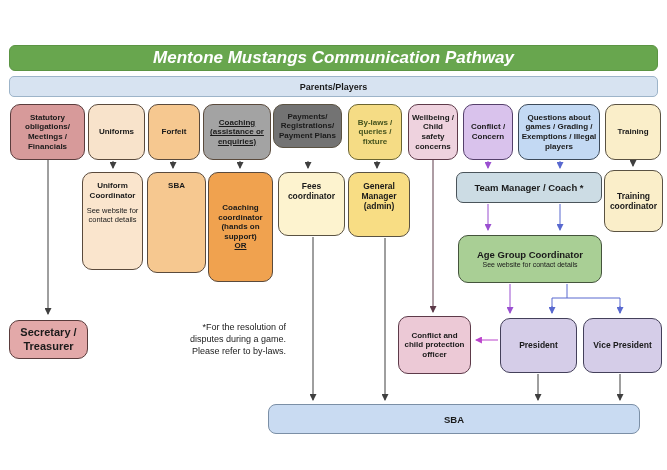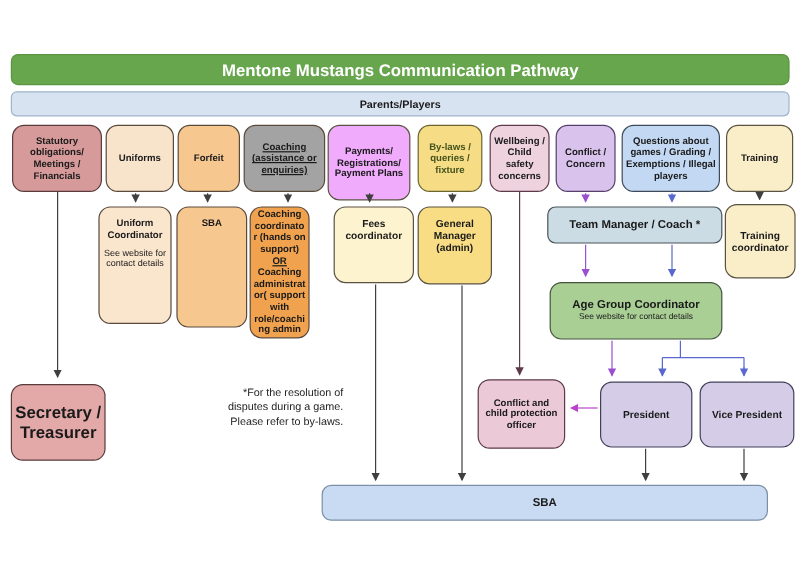--- a/index.html
+++ b/index.html
@@ -6,21 +6,21 @@
   body{
     width:667px;height:470px;position:relative;background:#ffffff;
     font-family:"Liberation Sans", sans-serif;overflow:hidden;
   }
   .bar{
     position:absolute;border-radius:6px;display:flex;align-items:center;justify-content:center;
     font-weight:bold;box-sizing:border-box;
   }
   #title-bar{
     left:9px;top:45px;width:649px;height:26px;background:#68a64e;border:1px solid #5b9443;
-    color:#ffffff;font-size:14px;
+    color:#ffffff;font-size:17px;font-style:italic;
   }
   #parents-bar{
     left:9px;top:76px;width:649px;height:21px;background:#d7e3f1;border:1.5px solid #9db4c9;
     color:#1a1a1a;font-size:9px;border-radius:5px;
   }
   .node{
     position:absolute;border-radius:10px;border:1.5px solid #4a4a4a;box-sizing:border-box;
     display:flex;flex-direction:column;align-items:center;justify-content:center;
     text-align:center;font-weight:bold;font-size:8px;line-height:1.2;color:#1a1a1a;
     padding:3px 2px;word-break:break-word;
@@ -50,21 +50,21 @@
   </div>
 <div class="node" style="left:88px;top:104px;width:57px;height:56px;background:#f8e3cb;border-color:#5a4a3c;">
     <span>Uniforms</span>
   </div>
 <div class="node" style="left:148px;top:104px;width:52px;height:56px;background:#f6c890;border-color:#5a4a3c;justify-content:center;">
     <span>Forfeit</span>
   </div>
 <div class="node" style="left:203px;top:104px;width:68px;height:56px;background:#a3a3a3;border-color:#5a4a3c;text-decoration:underline;">
     <span>Coaching (assistance or enquiries)</span>
   </div>
-<div class="node" style="left:273px;top:104px;width:69px;height:63px;background:#f0abfc;border-color:#5a5242;">
+<div class="node" style="left:273px;top:104px;width:69px;height:44px;background:#737373;border-color:#5a5242;">
     <span>Payments/ Registrations/ Payment Plans</span>
   </div>
 <div class="node" style="left:348px;top:104px;width:54px;height:56px;background:#f5dc85;border-color:#6b6430;color:#45531e;">
     <span>By-laws / queries / fixture</span>
   </div>
 <div class="node" style="left:408px;top:104px;width:50px;height:56px;background:#eed2de;border-color:#5d3a49;">
     <span>Wellbeing / Child safety concerns</span>
   </div>
 <div class="node" style="left:463px;top:104px;width:50px;height:56px;background:#d9c2ec;border-color:#55406b;">
     <span>Conflict / Concern</span>
@@ -76,24 +76,23 @@
     <span>Training</span>
   </div>
 
 <div class="node top-align" style="left:82px;top:172px;width:61px;height:98px;background:#fae5cd;border-color:#5a4a3c;">
   <span>Uniform Coordinator</span>
   <span class="sub">See website for contact details</span>
 </div>
 <div class="node top-align" style="left:147px;top:172px;width:59px;height:101px;background:#f6c890;border-color:#5a4a3c;word-break:break-all;">
   <span>SBA</span>
 </div>
-<div class="node" style="left:208px;top:172px;width:50px;height:110px;background:#f0a24f;border-color:#5a4a3c;">
+<div class="node" style="left:208px;top:172px;width:65px;height:110px;background:#f0a24f;border-color:#5a4a3c;">
   <span>Coaching coordinator (hands on support)</span>
   <span class="or">OR</span>
-  <span>Coaching administrator( support with role/coaching admin</span>
 </div>
 <div class="node top-align" style="left:278px;top:172px;width:67px;height:64px;background:#fdf3cf;border-color:#5a5242;font-size:8.5px;">
     <span>Fees coordinator</span>
   </div>
 <div class="node top-align" style="left:348px;top:172px;width:62px;height:65px;background:#f8dd84;border-color:#5a5242;font-size:8.5px;">
     <span>General Manager (admin)</span>
   </div>
 <div class="node" style="left:456px;top:172px;width:146px;height:31px;background:#ccdce4;border-color:#4a545a;font-size:9.5px;border-radius:7px;">
     <span>Team Manager / Coach *</span>
   </div>
@@ -107,21 +106,21 @@
 </div>
 <div class="node" style="left:398px;top:316px;width:73px;height:58px;background:#ecc9d6;border-color:#5d3a49;">
     <span>Conflict and child protection officer</span>
   </div>
 <div class="node" style="left:500px;top:318px;width:77px;height:55px;background:#d5cde8;border-color:#44405a;font-size:8.5px;">
     <span>President</span>
   </div>
 <div class="node" style="left:583px;top:318px;width:79px;height:55px;background:#d5cde8;border-color:#44405a;font-size:8.5px;">
     <span>Vice President</span>
   </div>
-<div class="node" style="left:9px;top:320px;width:79px;height:64px;background:#e3a9a9;border-color:#5a3c3c;font-size:14px;">
+<div class="node" style="left:9px;top:320px;width:79px;height:39px;background:#e3a9a9;border-color:#5a3c3c;font-size:11px;">
     <span>Secretary / Treasurer</span>
   </div>
 
 <div id="note">*For the resolution of disputes during a game. Please refer to by-laws.</div>
 
 <div class="bar" id="sba-bar">SBA</div>
 
 <svg class="connectors" viewBox="0 0 667 470" xmlns="http://www.w3.org/2000/svg">
   <defs>
     <marker id="ah-dark" viewBox="0 0 10 10" refX="8.5" refY="5" markerWidth="7" markerHeight="7" orient="auto-start-reverse">

